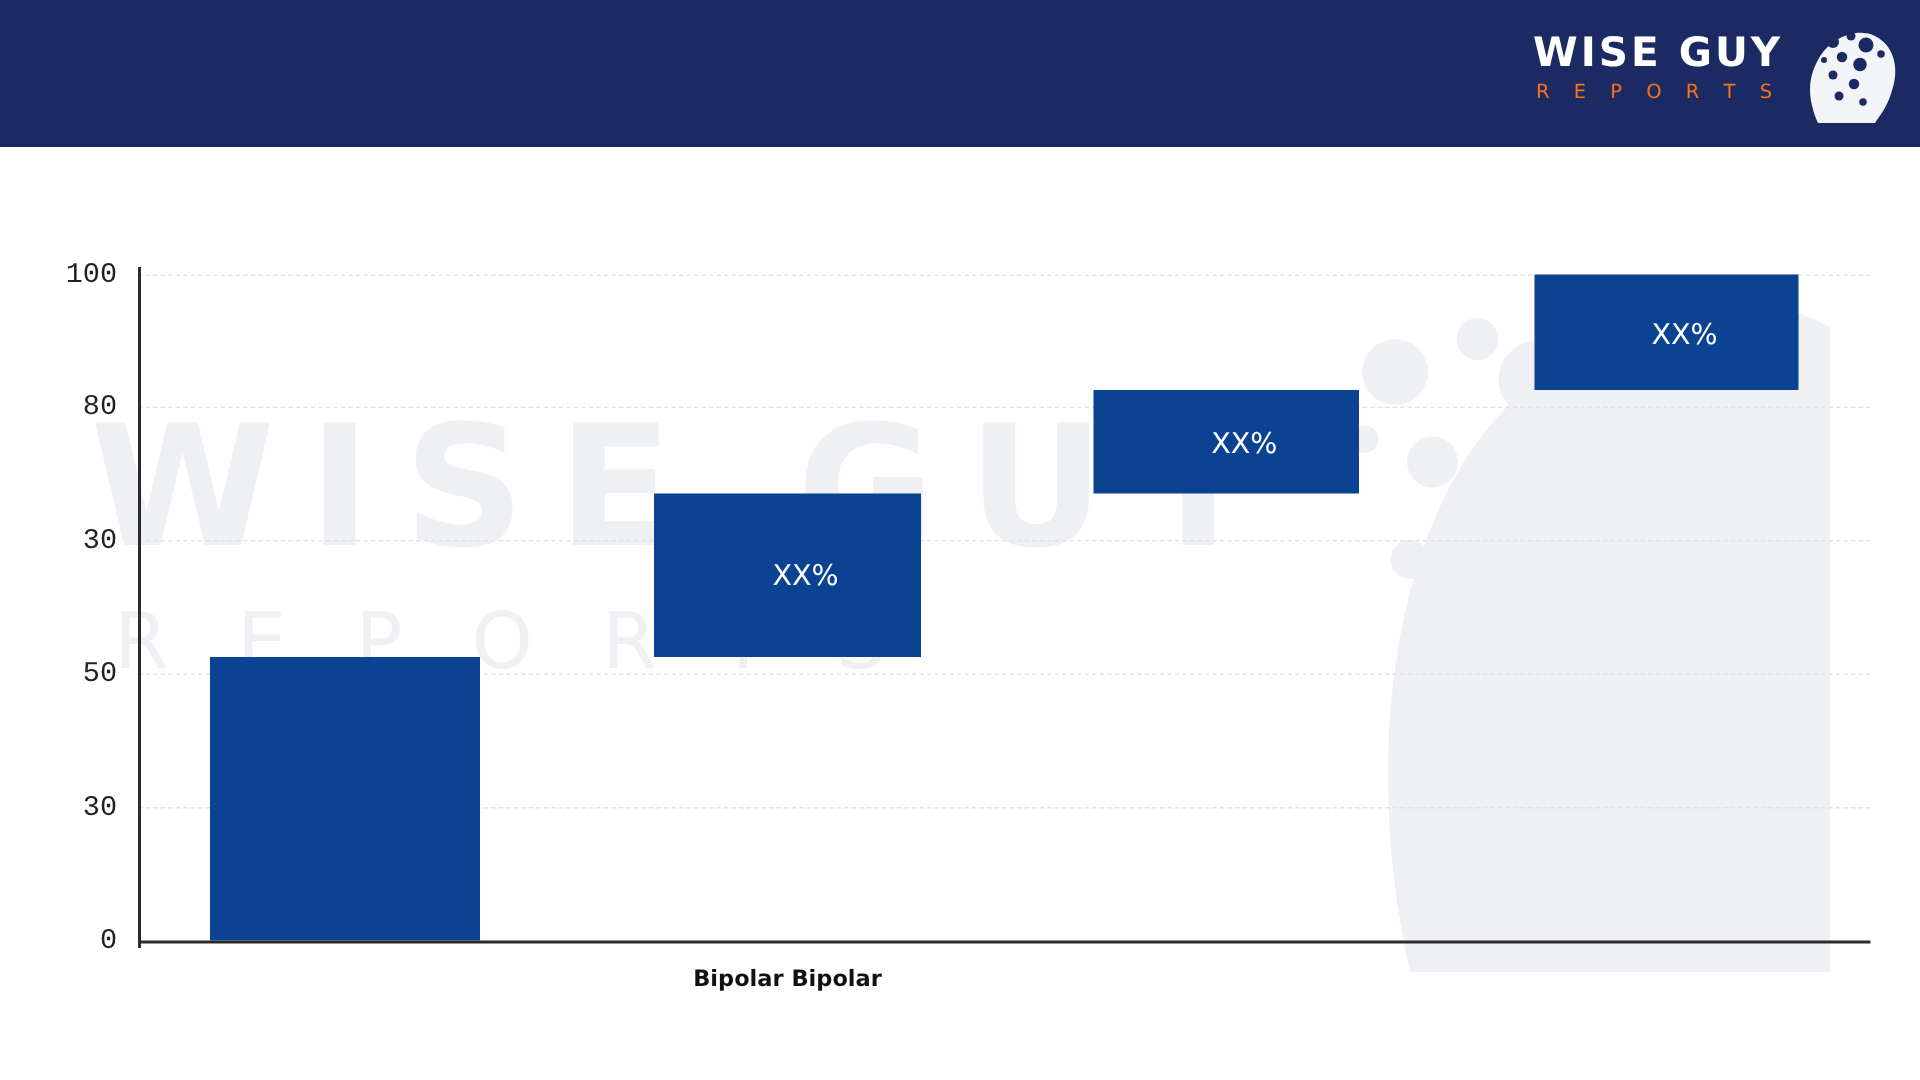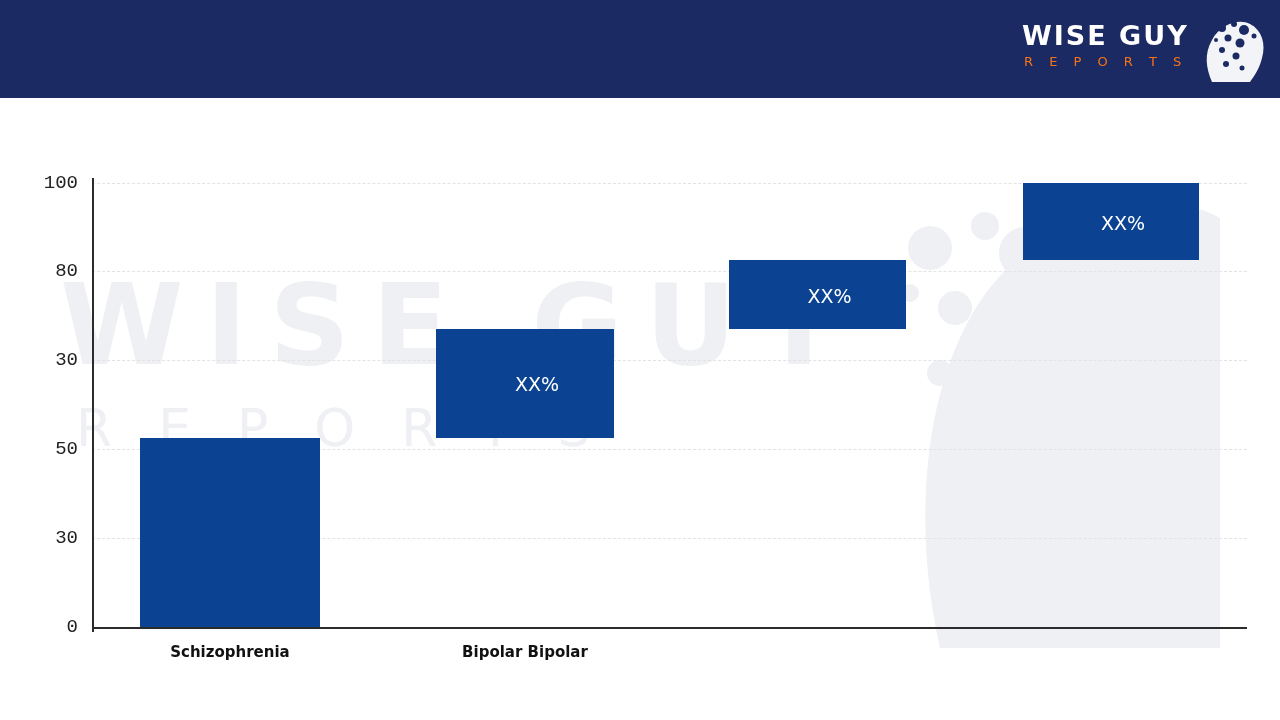--- a/index.html
+++ b/index.html
@@ -246,17 +246,16 @@
 
     <div class="ytick-wrap">
       <div class="ytick" style="top:85px;">100</div>
       <div class="ytick" style="top:173px;">80</div>
       <div class="ytick" style="top:262px;">30</div>
       <div class="ytick" style="top:351px;">50</div>
       <div class="ytick" style="top:440px;">30</div>
       <div class="ytick" style="top:529px;">0</div>
     </div>
 
-    <div class="cat-label" style="left:130px;  top:544px; width:200px;">Schizophrenia</div>
     <div class="cat-label" style="left:425px;  top:544px; width:200px;">Bipolar Bipolar</div>
 
   </div>
 </div>
 
 </body></html>

